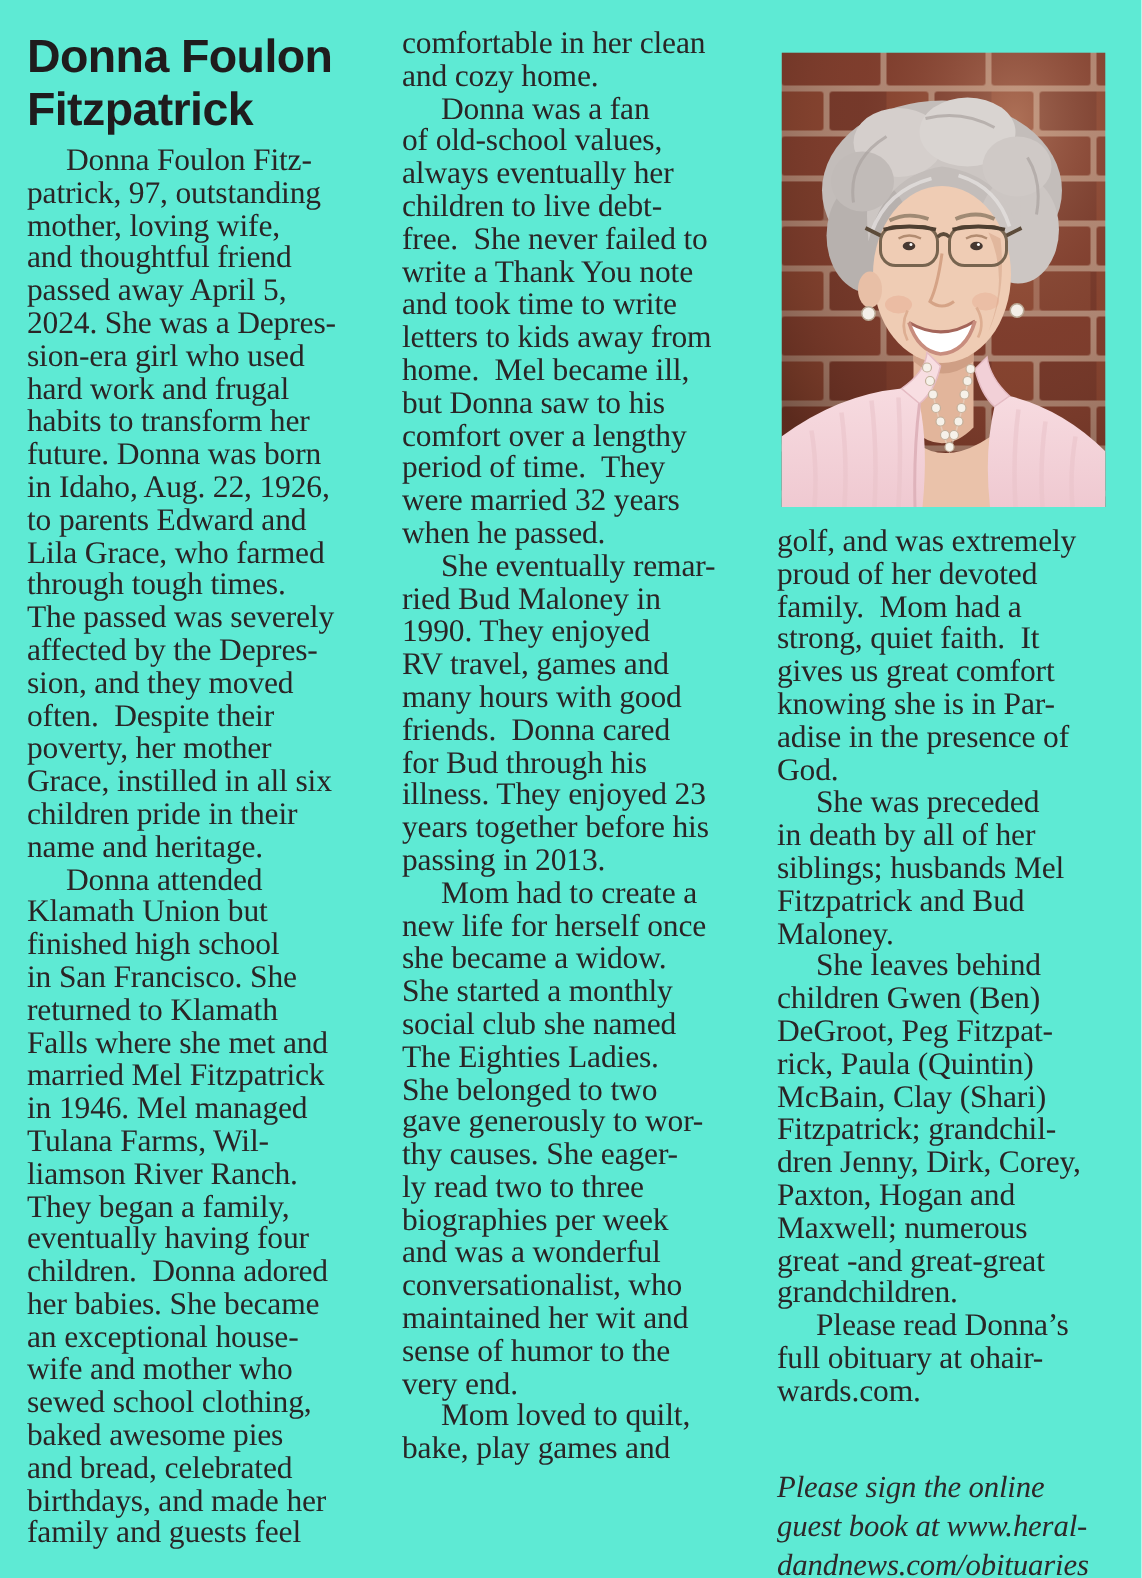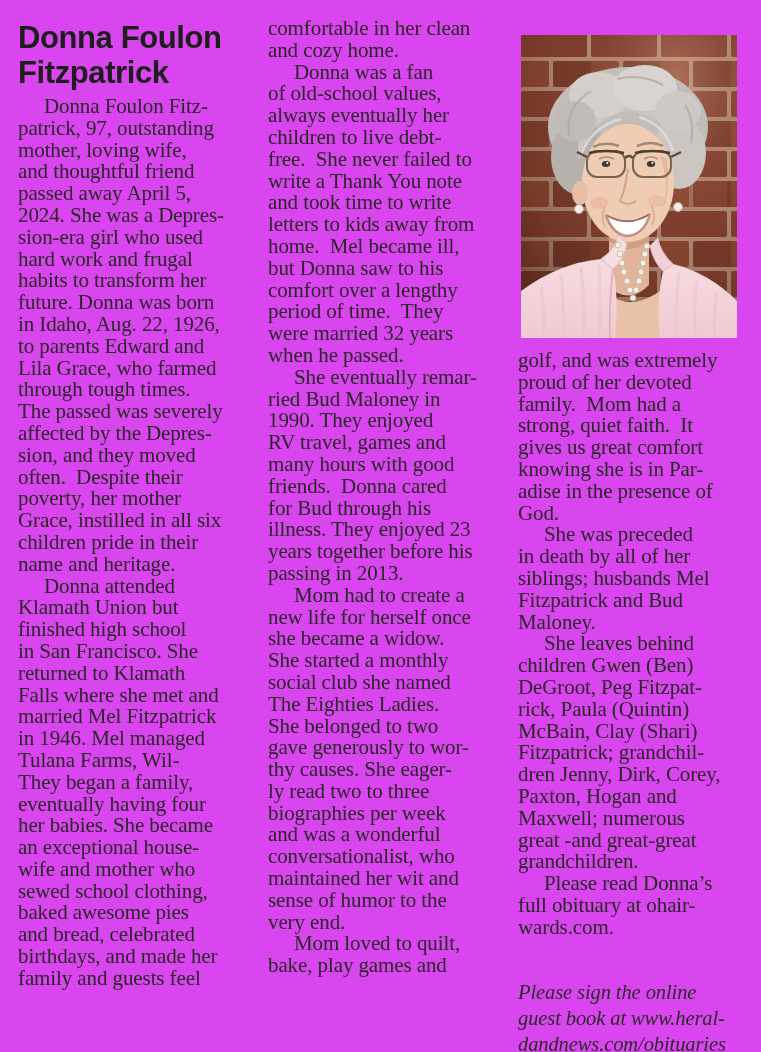--- a/index.html
+++ b/index.html
@@ -1,19 +1,19 @@
 <!DOCTYPE html>
 <html><head>
 <meta charset="utf-8">
 <style>
   html,body{margin:0;padding:0;background:#ffffff;}
   .page{
     position:relative;
     width:761px;height:1052px;
-    background:#d946ef;
+    background:#5eead4;
     overflow:hidden;
     font-family:"Liberation Serif","DejaVu Serif",serif;
     color:#2a2526;
   }
   .col{position:absolute;}
   .col-1{left:18px;top:20px;width:240px;}
   .col-2{left:268px;top:18px;width:246px;}
   .col-3{left:518px;top:15px;width:232px;margin-top:20px;}
   h1.title{
     font-family:"Liberation Sans","DejaVu Sans",sans-serif;
@@ -80,22 +80,24 @@
         <div class="block">
           <div class="line indent">Donna attended</div>
           <div class="line">Klamath Union but</div>
           <div class="line">finished high school</div>
           <div class="line">in San Francisco. She</div>
           <div class="line">returned to Klamath</div>
           <div class="line">Falls where she met and</div>
           <div class="line">married Mel Fitzpatrick</div>
           <div class="line">in 1946. Mel managed</div>
           <div class="line">Tulana Farms, Wil-</div>
+          <div class="line">liamson River Ranch.</div>
           <div class="line">They began a family,</div>
           <div class="line">eventually having four</div>
+          <div class="line">children.  Donna adored</div>
           <div class="line">her babies. She became</div>
           <div class="line">an exceptional house-</div>
           <div class="line">wife and mother who</div>
           <div class="line">sewed school clothing,</div>
           <div class="line">baked awesome pies</div>
           <div class="line">and bread, celebrated</div>
           <div class="line">birthdays, and made her</div>
           <div class="line">family and guests feel</div>
         </div>
       </div>

